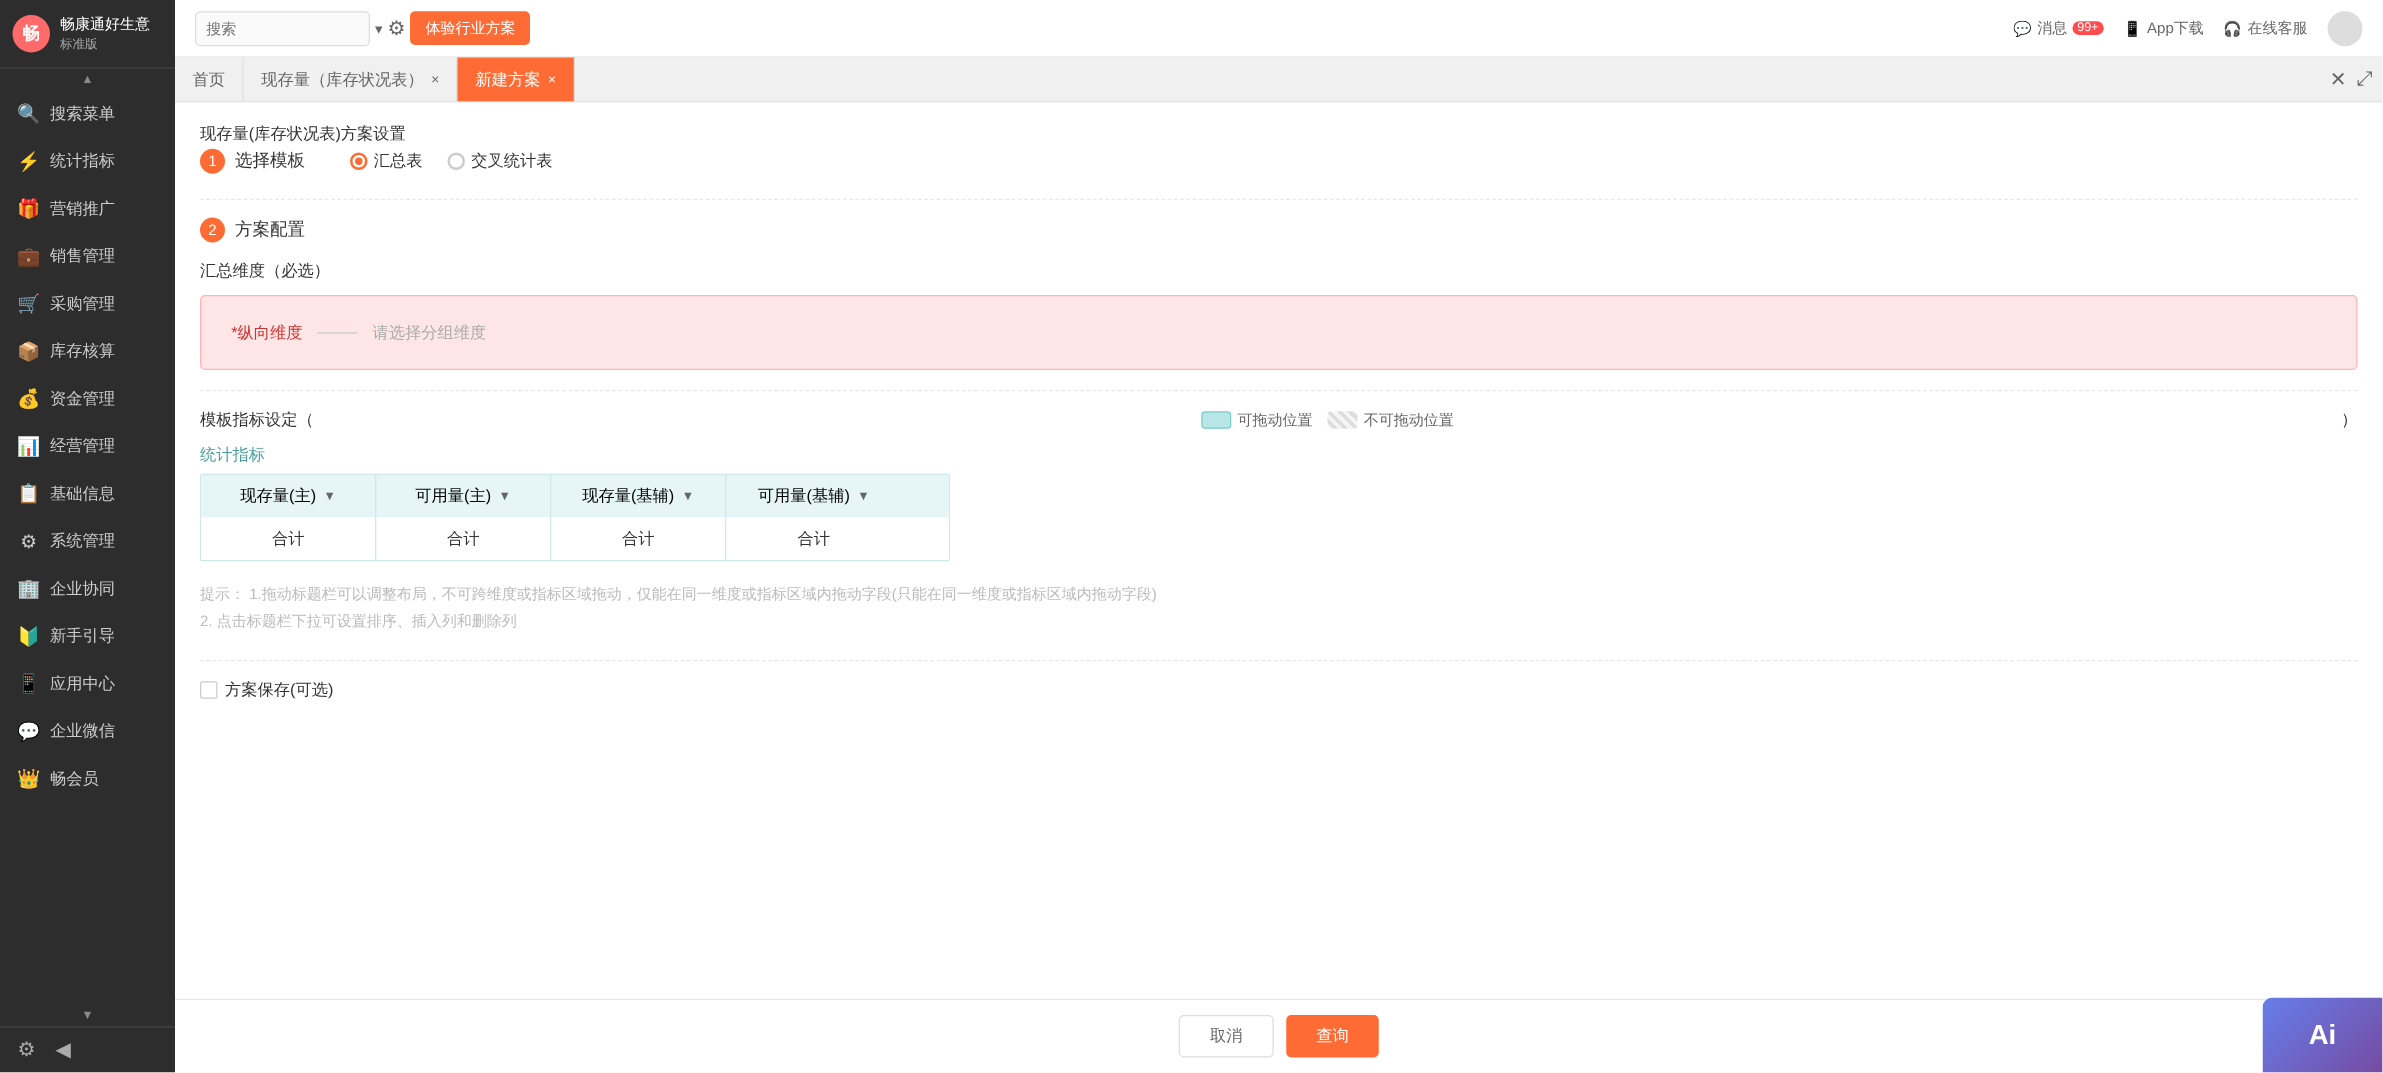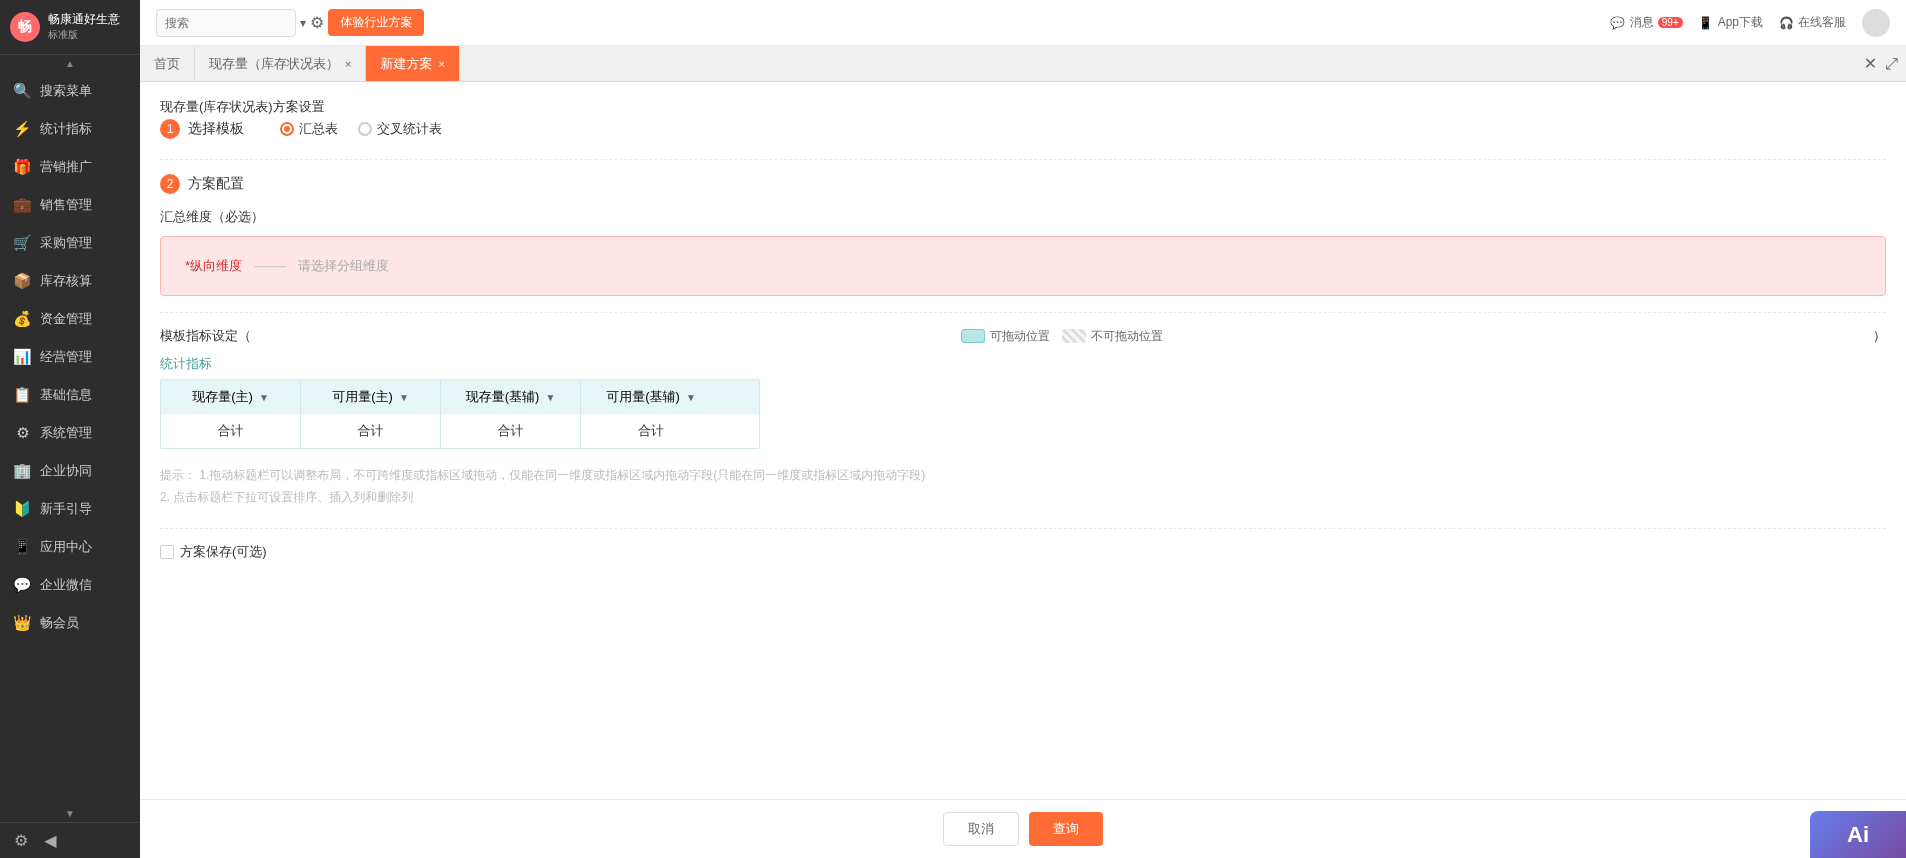--- a/index.html
+++ b/index.html
@@ -198,21 +198,21 @@
       border-radius: 4px; cursor: pointer; font-size: 13px; color: white;
     }
 
     
     .tab-controls { display: flex; align-items: center; margin-left: auto; padding-right: 8px; gap: 8px; }
     .tab-ctrl-btn { cursor: pointer; color: #666; font-size: 16px; }
 
     
     .ai-float {
       position: fixed; bottom: 0; right: 0;
-      width: 96px; height: 47px;
+      width: 96px; height: 60px;
       background: linear-gradient(135deg, #667eea 0%, #764ba2 100%);
       color: white; font-size: 22px; font-weight: bold;
       display: flex; align-items: center; justify-content: center;
       border-radius: 8px 0 0 0;
       cursor: pointer;
     }
     .scroll-btn { color: #888; cursor: pointer; font-size: 10px; padding: 2px; }
   </style>
 </head>
 <body>

